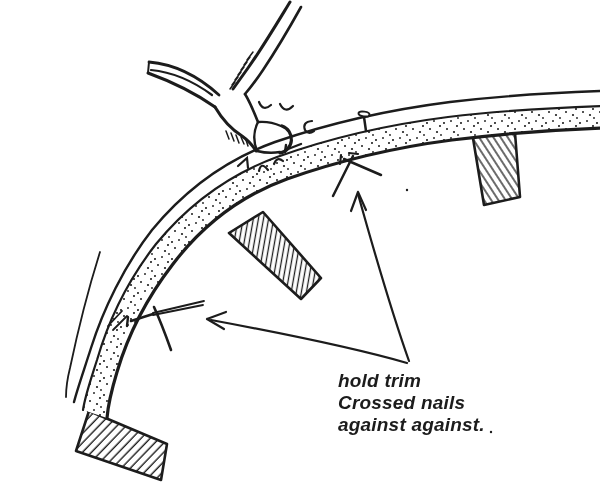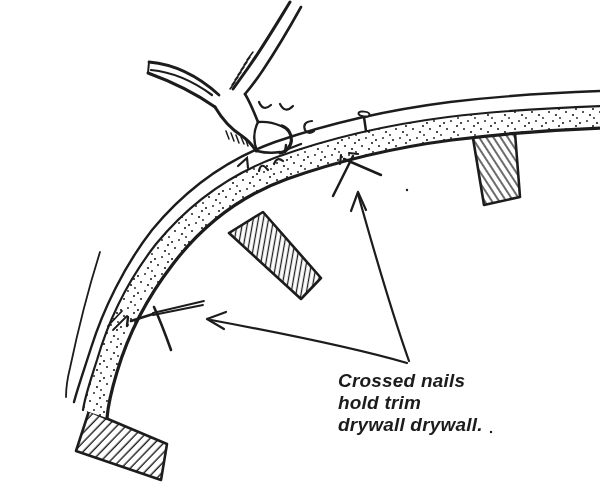--- a/index.html
+++ b/index.html
@@ -112,18 +112,18 @@
     <path d="M 358,192 L 351,211 M 358,192 L 366,210"></path>
   </g>
 
   <g fill="#1c1c1c" stroke="none">
     <circle cx="407" cy="190" r="1.2"></circle>
     <circle cx="491" cy="432" r="1.2"></circle>
   </g>
 </svg>
 
 <div class="caption">
+  <div>hold trim</div>
   <div>Crossed nails</div>
-  <div>hold trim</div>
-  <div>drywall drywall.</div>
+  <div>against against.</div>
 </div>
 
 </div>
 
 </body></html>

